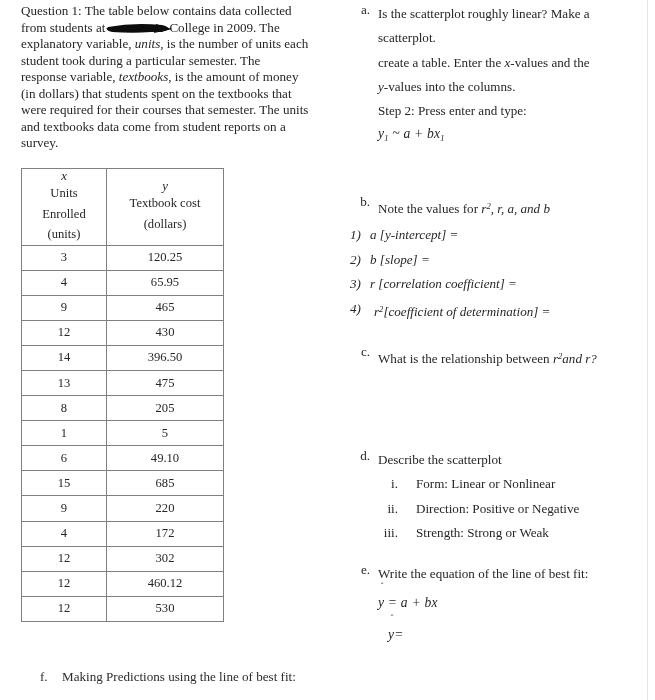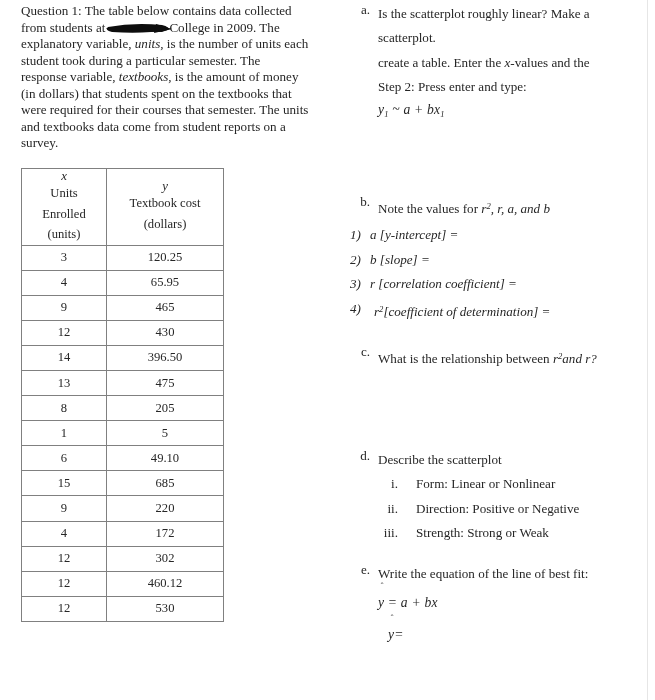--- a/index.html
+++ b/index.html
@@ -330,20 +330,21 @@
 
   <div class="right-col">
 
     <div class="blk" id="blk-a">
       <div class="qitem">
         <span class="marker">a.</span>
         <div class="qline">Is the scatterplot roughly linear?  Make a</div>
         <div class="qline">scatterplot.</div>
         <div class="qline"><span>create a table.  Enter the</span>
           <span class="it" style="font-style:italic">x</span><span>-values and the</span></div>
+        <div class="qline"><span style="font-style:italic">y</span><span>-values into the columns.</span></div>
         <div class="qline">Step 2: Press enter and type:</div>
         <div class="formula"><span>y</span><sub>1</sub>
           <span>~ a  +  bx</span><sub>1</sub></div>
       </div>
     </div>
 
     <div class="blk" id="blk-b">
       <div class="qitem">
         <span class="marker">b.</span>
         <div class="qline"><span>Note the values for</span>
@@ -403,14 +404,17 @@
         <span class="marker">e.</span>
         <div class="qline">Write the  equation of the line of best fit:</div>
         <div class="formula" style="margin-top:6px"><span class="yhat"><span class="hat">ˆ</span><span>y</span></span>
           <span>=  a  +  bx</span></div>
         <div class="formula" style="margin-top:10px; margin-left:10px"><span class="yhat"><span class="hat">ˆ</span><span>y</span></span><span>=</span></div>
       </div>
     </div>
 
   </div>
 
+  <div class="bottom-f">
+    <span class="marker">f.</span><span>Making Predictions using the line of best fit:</span>
+  </div>
 
 </div>
 
 </body></html>

